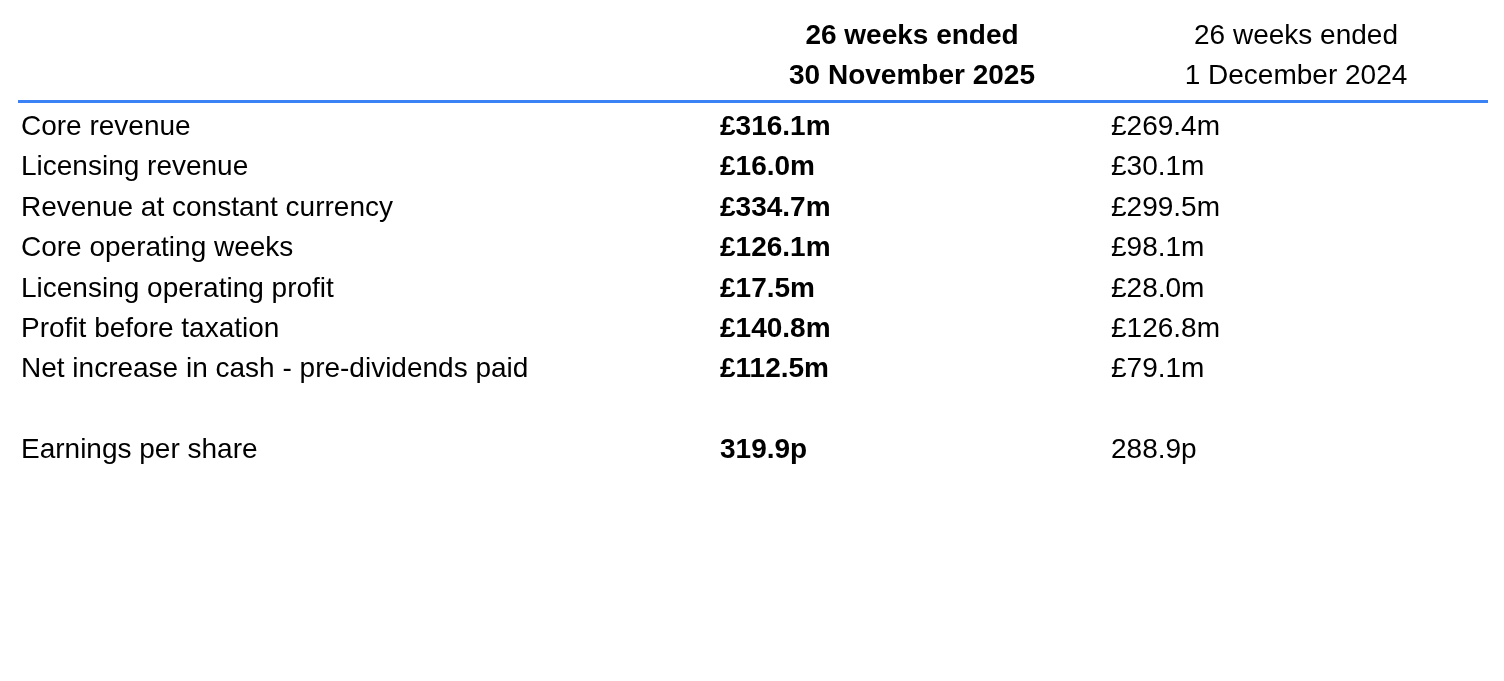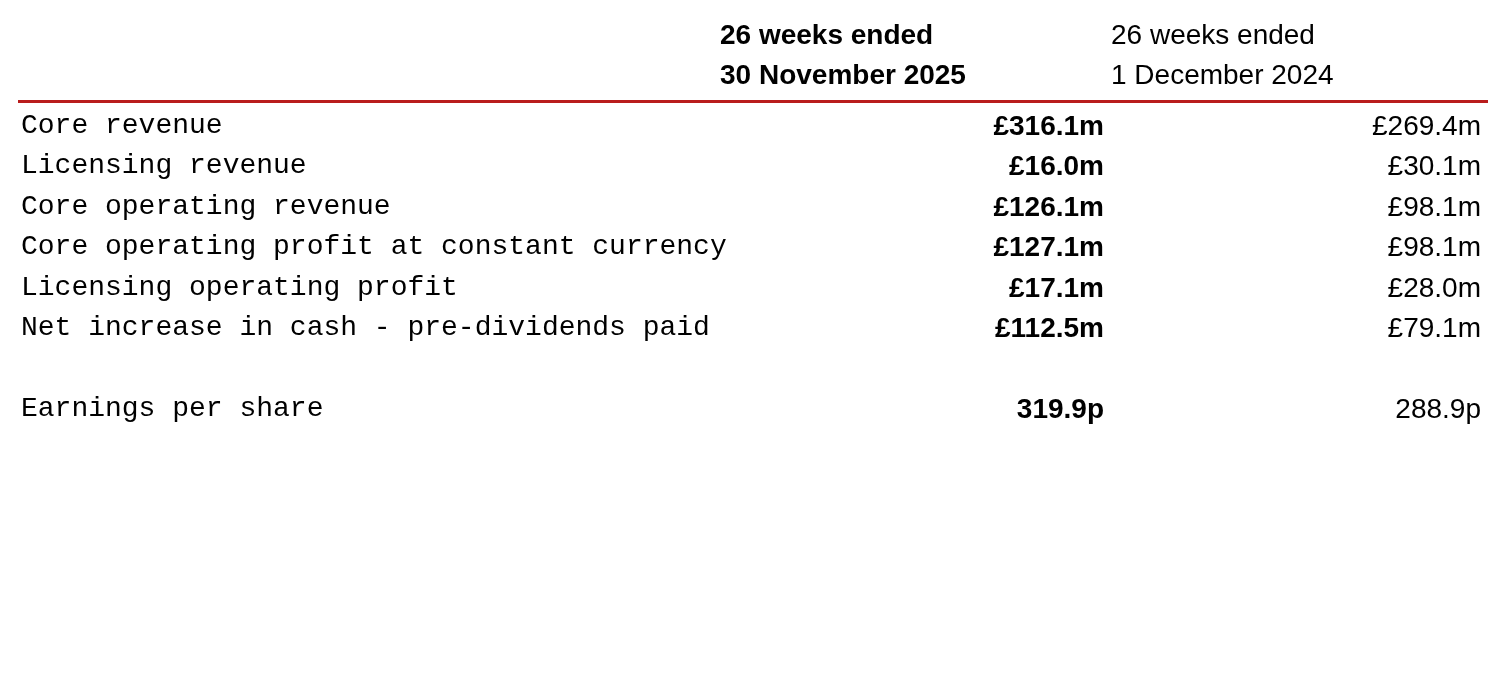--- a/index.html
+++ b/index.html
@@ -24,42 +24,40 @@
     table-layout: fixed;
     margin-left: 18px;
     width: 1470px;
   }
   col.c-label   { width: 702px; }
   col.c-current { width: 391px; }
   col.c-prior   { width: 377px; }
 
   thead th {
     font-weight: 400;
-    text-align: left;
+    text-align: center;
     vertical-align: bottom;
     padding: 15px 7px 5px 0;
-    border-bottom: 3px solid #b91c1c;
+    border-bottom: 3px solid #3b82f6;
     line-height: 40px;
     white-space: nowrap;
   }
   thead th.lbl { padding: 15px 0 5px 3px; }
   thead th.cur { font-weight: 700; }
 
   tbody td {
     padding: 0 7px 0 0;
     line-height: 40.4px;
     height: 40.4px;
     white-space: nowrap;
-    text-align: right;
     vertical-align: middle;
   }
   tbody td.lbl {
     text-align: left;
     padding: 0 0 0 3px;
-    font-family: Liberation Mono, monospace;
   }
   tbody td.cur { font-weight: 700; }
   tbody tr.first td { padding-top: 3px; }
   tbody tr.spacer td { height: 40.4px; }
 </style>
 </head>
 <body>
 
 <div class="sheet">
   <table class="fin">
@@ -86,33 +84,38 @@
     <td class="lbl">Core revenue</td>
     <td class="cur">£316.1m</td>
     <td class="pri">£269.4m</td>
   </tr>
         <tr>
     <td class="lbl">Licensing revenue</td>
     <td class="cur">£16.0m</td>
     <td class="pri">£30.1m</td>
   </tr>
         <tr>
-    <td class="lbl">Core operating revenue</td>
+    <td class="lbl">Revenue at constant currency</td>
+    <td class="cur">£334.7m</td>
+    <td class="pri">£299.5m</td>
+  </tr>
+        <tr>
+    <td class="lbl">Core operating weeks</td>
     <td class="cur">£126.1m</td>
     <td class="pri">£98.1m</td>
   </tr>
         <tr>
-    <td class="lbl">Core operating profit at constant currency</td>
-    <td class="cur">£127.1m</td>
-    <td class="pri">£98.1m</td>
+    <td class="lbl">Licensing operating profit</td>
+    <td class="cur">£17.5m</td>
+    <td class="pri">£28.0m</td>
   </tr>
         <tr>
-    <td class="lbl">Licensing operating profit</td>
-    <td class="cur">£17.1m</td>
-    <td class="pri">£28.0m</td>
+    <td class="lbl">Profit before taxation</td>
+    <td class="cur">£140.8m</td>
+    <td class="pri">£126.8m</td>
   </tr>
         <tr>
     <td class="lbl">Net increase in cash - pre-dividends paid</td>
     <td class="cur">£112.5m</td>
     <td class="pri">£79.1m</td>
   </tr>
         <tr class="spacer">
     <td class="lbl"></td>
     <td class="cur"></td>
     <td class="pri"></td>

